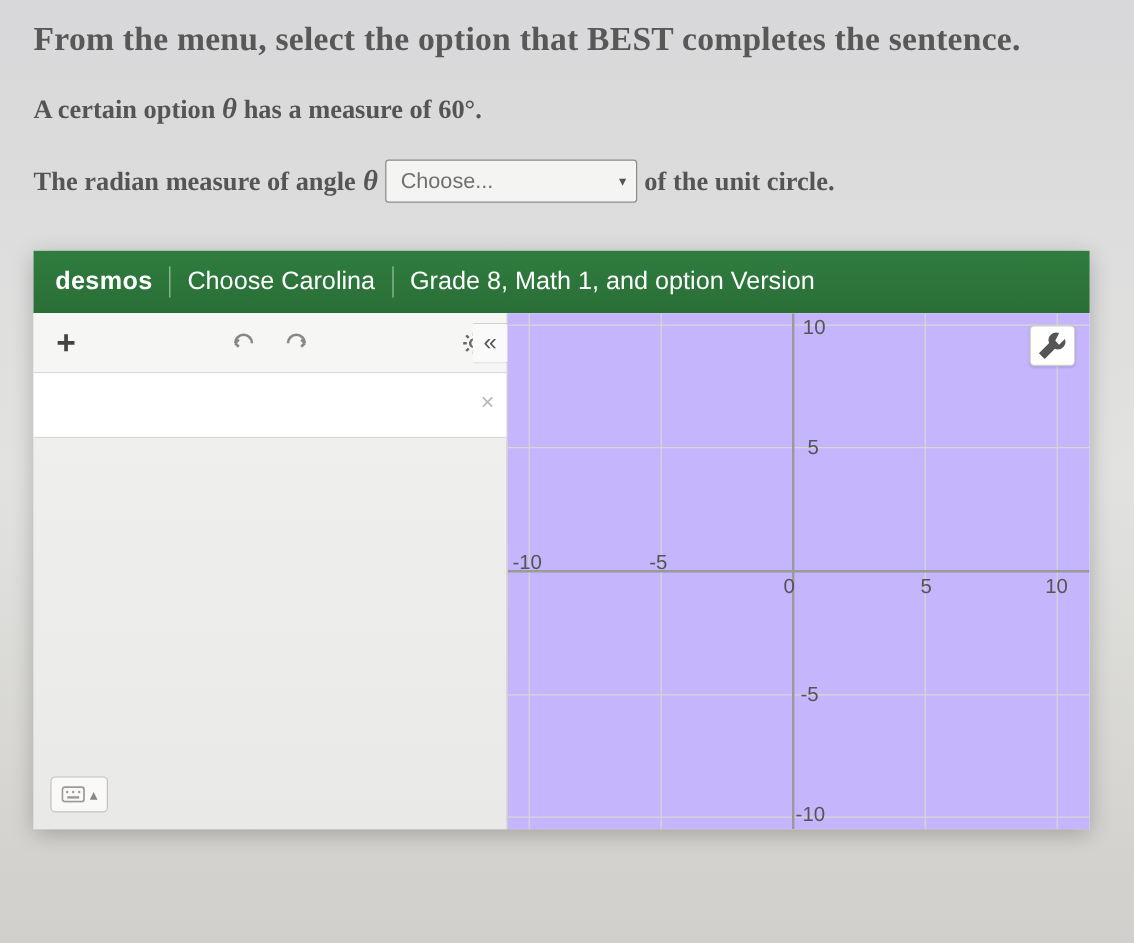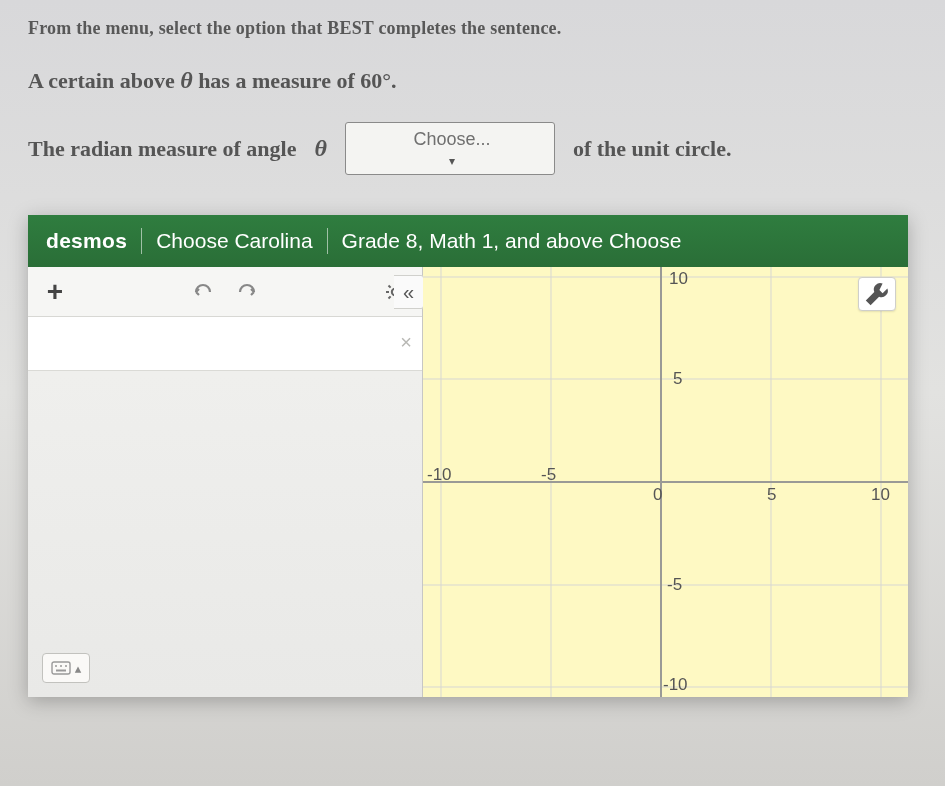--- a/index.html
+++ b/index.html
@@ -7,21 +7,21 @@
     width: 945px;
     height: 786px;
     background: linear-gradient(180deg, #d8d8da 0%, #e2e2e0 50%, #d0cfcc 100%);
     font-family: "Times New Roman", Georgia, serif;
     color: #3a3a3a;
     padding: 18px 20px 0 28px;
     overflow: hidden;
   }
   .question-block { margin-bottom: 26px; }
   .q-line1 {
-    font-size: 18px;
+    font-size: 28px;
     font-weight: bold;
     color: #585858;
     letter-spacing: 0.2px;
     margin-bottom: 28px;
   }
   .q-line2 {
     font-size: 22px;
     font-weight: bold;
     color: #555;
     margin-bottom: 28px;
@@ -31,37 +31,36 @@
     font-family: "Times New Roman", serif;
     font-size: 24px;
   }
   .q-line3 {
     font-size: 22px;
     font-weight: bold;
     color: #555;
     display: flex;
     align-items: center;
     flex-wrap: wrap;
-    gap: 18px;
+    gap: 6px;
   }
   .dropdown {
     display: inline-flex;
     align-items: center;
     justify-content: space-between;
     border: 1px solid #8a8a8a;
     background: #f4f4f2;
     font-family: Arial, sans-serif;
     font-weight: normal;
     font-size: 18px;
     color: #707070;
     padding: 6px 8px 6px 12px;
     width: 210px;
-    height: 53px;
+    height: 36px;
     border-radius: 3px;
-    flex-direction: column;
   }
   .dropdown .chev {
     font-size: 12px;
     color: #555;
   }
   .desmos-wrap {
     margin-top: 40px;
     width: 880px;
     box-shadow: 0 4px 18px rgba(0,0,0,.25);
   }
@@ -150,21 +149,21 @@
     background: #faf9f7;
     border-radius: 4px;
     display:flex;align-items:center;justify-content:center;
     gap:4px;
     color:#888;
     font-size:13px;
   }
   .graph-area {
     flex: 1;
     position: relative;
-    background: #fef9c3;
+    background: #c4b5fd;
     overflow: hidden;
   }
   .graph-area svg { position:absolute; inset:0; width:100%; height:100%; }
   .wrench {
     position: absolute;
     top: 10px; right: 12px;
     width: 38px; height: 34px;
     background: #fff;
     border: 1px solid #cfcfcb;
     border-radius: 4px;
@@ -180,40 +179,40 @@
     color: #555;
     font-weight: 500;
   }
 </style>
 </head>
 <body>
 
 <div class="question-block">
   <p class="q-line1">From the menu, select the option that BEST completes the sentence.</p>
   <p class="q-line2">
-    <span>A certain above </span><span class="theta">θ</span><span> has a measure of 60°.</span>
+    <span>A certain option </span><span class="theta">θ</span><span> has a measure of 60°.</span>
   </p>
   <p class="q-line3">
     <span>The radian measure of angle </span>
     <span class="theta">θ</span>
     <span class="dropdown">
       <span>Choose...</span>
       <span class="chev">▾</span>
     </span>
     <span> of the unit circle.</span>
   </p>
 </div>
 
 <div class="desmos-wrap">
   <div class="desmos-header">
     <span class="brand">desmos</span>
     <span class="sep"></span>
     <span>Choose Carolina</span>
     <span class="sep"></span>
-    <span>Grade 8, Math 1, and above Choose</span>
+    <span>Grade 8, Math 1, and option Version</span>
   </div>
   <div class="desmos-body">
     <div class="left-panel">
       <div class="lp-toolbar">
         <span class="icon-btn plus">+</span>
         <span class="spacer"></span>
         <span class="icon-btn">
           <svg width="22" height="18" viewBox="0 0 22 18">
               <path d="M4 9 A7 7 0 0 1 18 9" fill="none" stroke="#888" stroke-width="2.2"></path>
               <path d="M4 9 l3 -3 M4 9 l3 3" fill="none" stroke="#888" stroke-width="2.2"></path>

